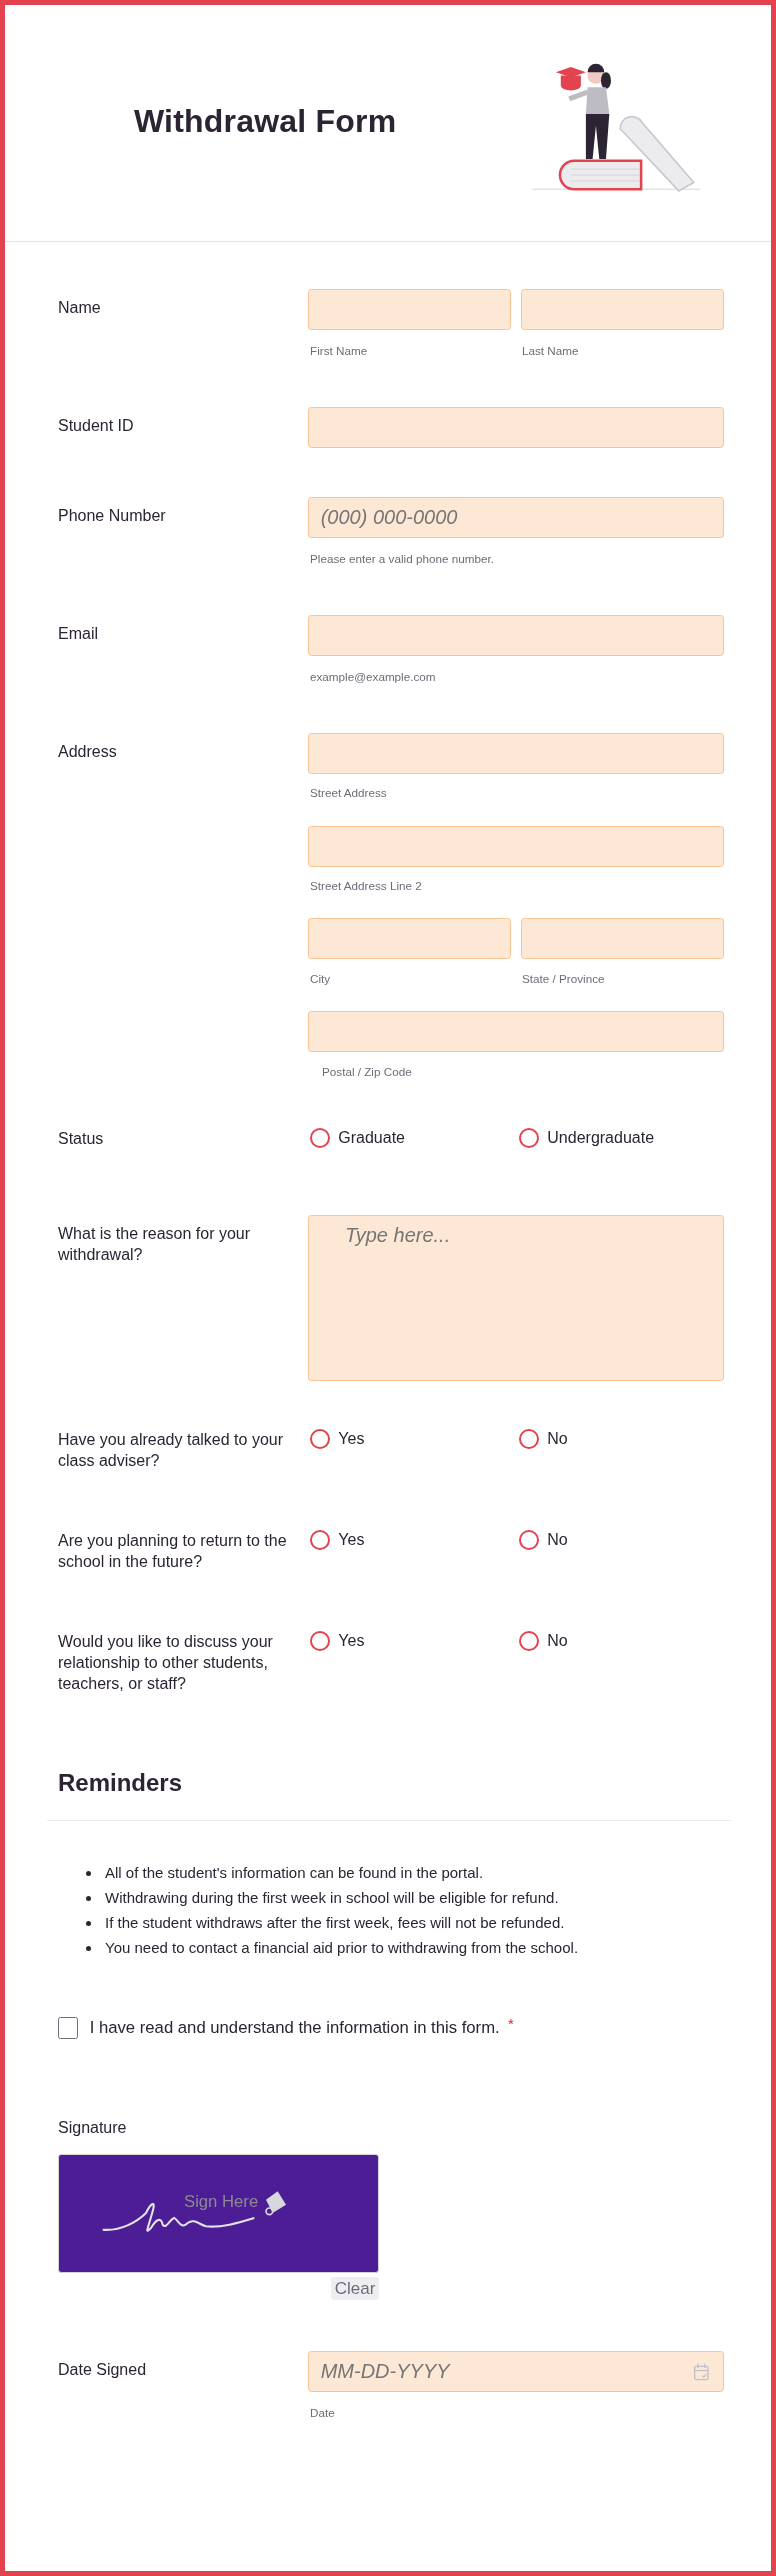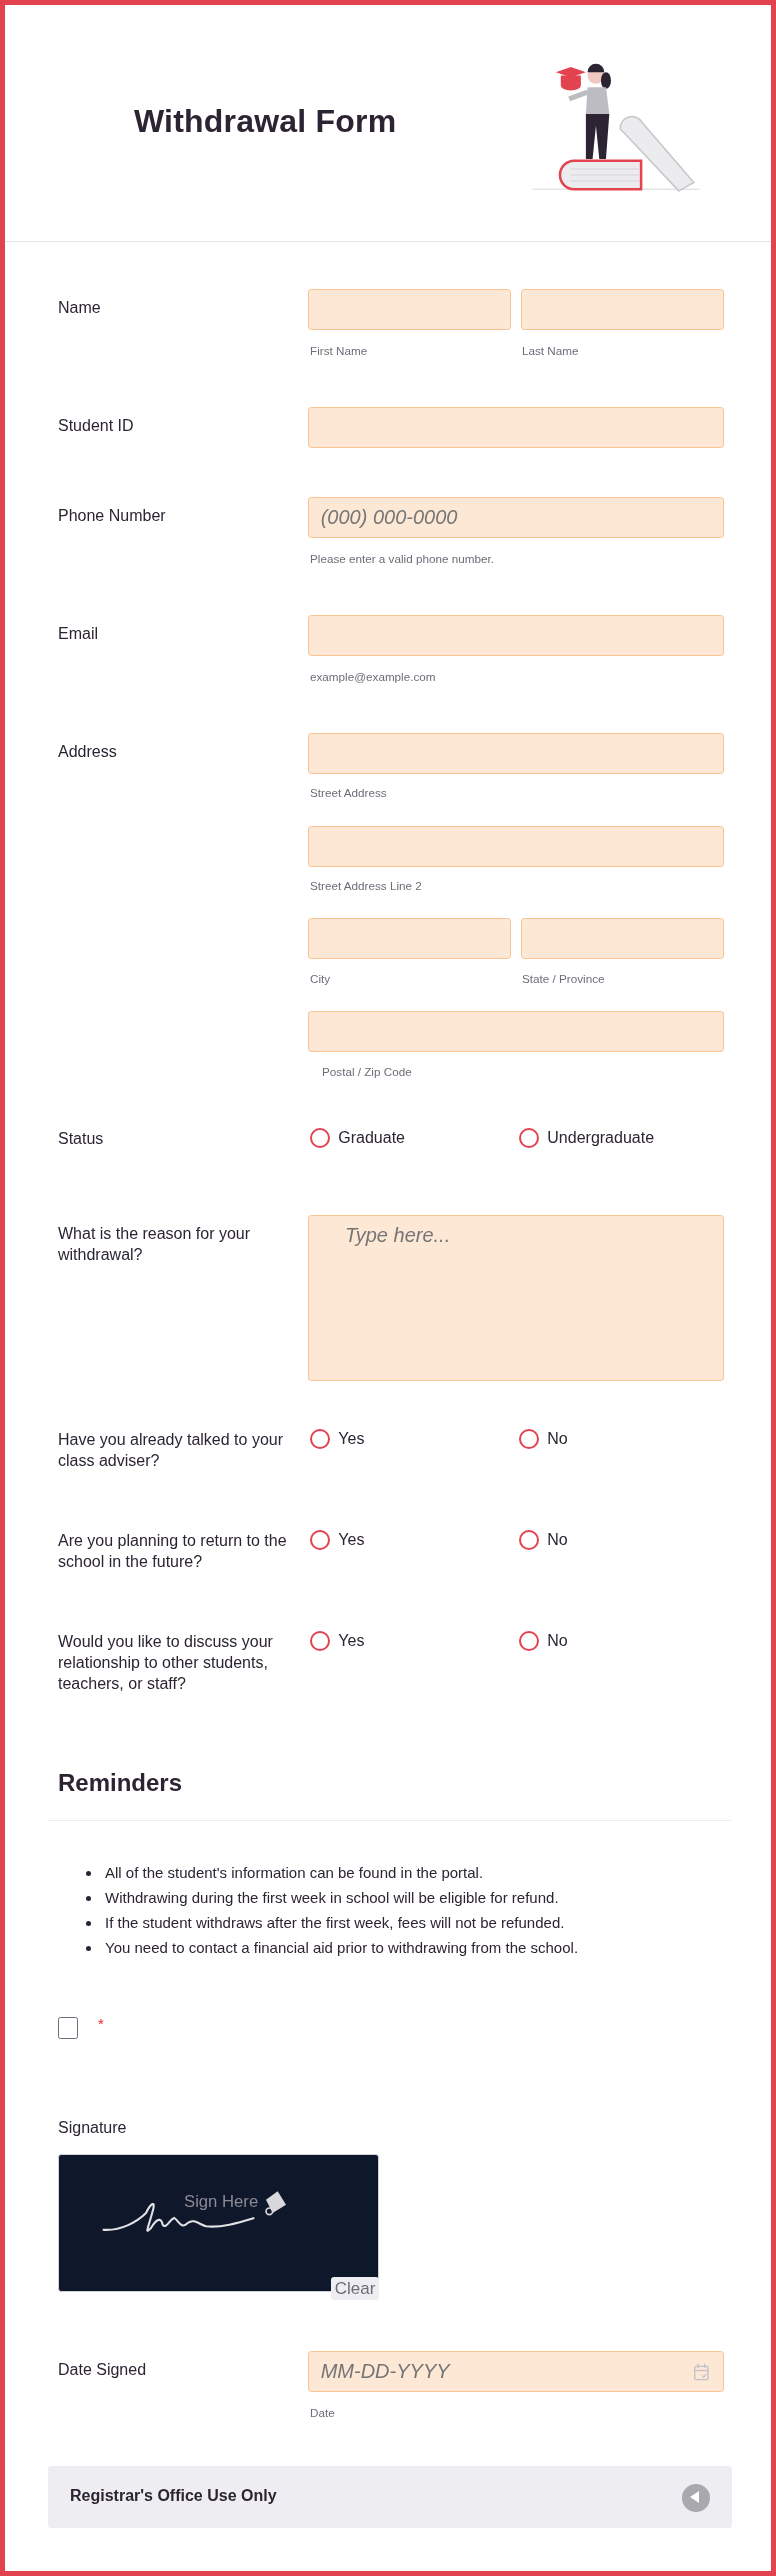--- a/index.html
+++ b/index.html
@@ -28,21 +28,21 @@
   .reminders-line { position: absolute; left: 42px; top: 1815px; width: 684px; height: 0.8px; background: #ececf0; }
   .rem-list { position: absolute; left: 78px; top: 1855px; list-style: none; }
   .rem-list li { position: relative; font-size: 15px; line-height: 25px; color: #2c2433; padding-left: 22px; }
   .rem-list li::before { content: ""; position: absolute; left: 3.3px; top: 11px; width: 5px; height: 5px; border-radius: 50%; background: #2c2433; }
 
   .chk-row { position: absolute; left: 53px; top: 2012px; display: flex; align-items: center; font-size: 16.7px; color: #2c2433; }
   .chk-box { width: 20px; height: 22px; border: 1.7px solid #6f6b78; border-radius: 2.5px; margin-right: 11.7px; background: #fff; }
   .req { color: #e3242b; margin-left: 8.3px; position: relative; top: -5px; font-size: 15px; }
 
   .sig-lbl { position: absolute; left: 53px; top: 2114px; font-size: 16px; color: #2c2433; }
-  .sig-pad { position: absolute; left: 53px; top: 2149px; width: 321px; height: 138px; border: 1.3px solid #d4d3da; border-radius: 3.3px; background: #0f172a; }
+  .sig-pad { position: absolute; left: 53px; top: 2149px; width: 321px; height: 119px; border: 1.3px solid #d4d3da; border-radius: 3.3px; background: #4c1d95; }
   .sig-text { position: absolute; left: 125px; top: 37px; font-size: 16.7px; color: #8c8995; }
   .clear-btn { position: absolute; left: 326px; top: 2272px; width: 48px; height: 23.4px; background: #eeeef2; border-radius: 3.3px; font-size: 17px; color: #6f6b78; text-align: center; line-height: 23.4px; border: none; }
 
   .collapse { position: absolute; left: 43px; top: 2461px; width: 684px; height: 62px; background: #eeeef2; border-radius: 3.3px; }
   .collapse-title { position: absolute; left: 22px; top: 21px; font-size: 16px; font-weight: bold; color: #2c2433; }
   .collapse-btn { position: absolute; right: 22px; top: 17.5px; width: 28px; height: 28px; border-radius: 50%; background: #a9a8ae; }
   .collapse-btn::after { content: ""; position: absolute; left: 8.3px; top: 7.5px; border-top: 6.7px solid transparent; border-bottom: 6.7px solid transparent; border-right: 9.2px solid #ffffff; }
   textarea { resize: none; font-family: inherit; }
 </style>
 </head>
@@ -166,20 +166,21 @@
   <div class="reminders-line"></div>
   <ul class="rem-list">
     <li>All of the student's information can be found in the portal.</li>
     <li>Withdrawing during the first week in school will be eligible for refund.</li>
     <li>If the student withdraws after the first week, fees will not be refunded.</li>
     <li>You need to contact a financial aid prior to withdrawing from the school.</li>
   </ul>
 
   <label class="chk-row">
     <span class="chk-box"></span>
+    <span>I have read and understand the information in this form.</span>
     <span class="req">*</span>
   </label>
 
   <div class="sig-lbl">Signature</div>
   <div class="sig-pad">
     <div class="sig-text">Sign Here</div>
     <svg style="position:absolute;left:37px;top:33px;" width="250" height="50" viewBox="0 0 300 60">
       <path d="M8 50 C30 52, 50 40, 60 30 C66 18, 72 14, 68 28 C62 50, 58 56, 66 48 C72 38, 78 34, 80 44 C84 50, 88 38, 94 36 C100 40, 102 50, 110 42 C118 36, 124 44, 132 46 C150 48, 170 42, 190 36" stroke="#e2e2e6" stroke-width="2.5" fill="none"></path>
       <path d="M204 14 l14 -10 l10 16 l-16 10 z" fill="#d8d8dc"></path>
       <circle cx="208" cy="28" r="4" fill="none" stroke="#d8d8dc" stroke-width="2"></circle>
@@ -193,19 +194,15 @@
     <svg style="position:absolute; left:635px; top:11.7px;" width="16.7" height="18.4" viewBox="0 0 20 22">
       <rect x="2" y="4" width="16" height="16" rx="2" fill="none" stroke="#c2c0c8" stroke-width="1.6"></rect>
       <line x1="2" y1="9" x2="18" y2="9" stroke="#c2c0c8" stroke-width="1.6"></line>
       <line x1="6" y1="1" x2="6" y2="6" stroke="#c2c0c8" stroke-width="1.6"></line>
       <line x1="14" y1="1" x2="14" y2="6" stroke="#c2c0c8" stroke-width="1.6"></line>
       <path d="M11 15 l2 2 l3 -4" stroke="#c2c0c8" stroke-width="1.4" fill="none"></path>
     </svg>
     <div class="sub" style="left:252px; top:55px;">Date</div>
   </div>
 
-  <div class="collapse">
-    <div class="collapse-title">Registrar's Office Use Only</div>
-    <div class="collapse-btn"></div>
-  </div>
 
 </div>
 
 
 </body></html>

